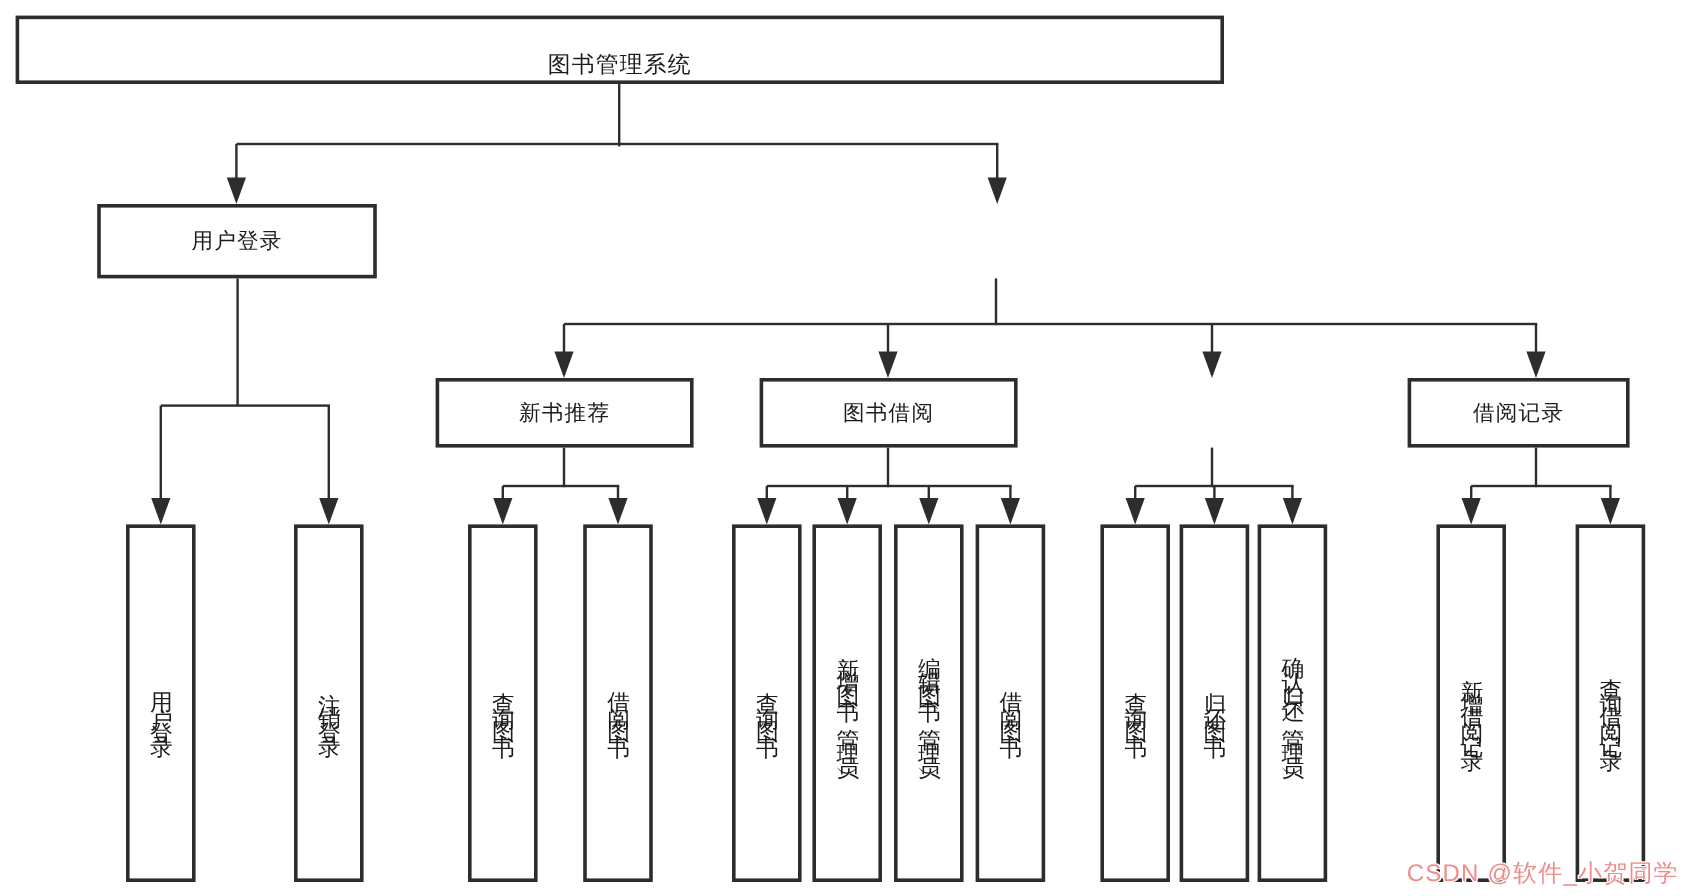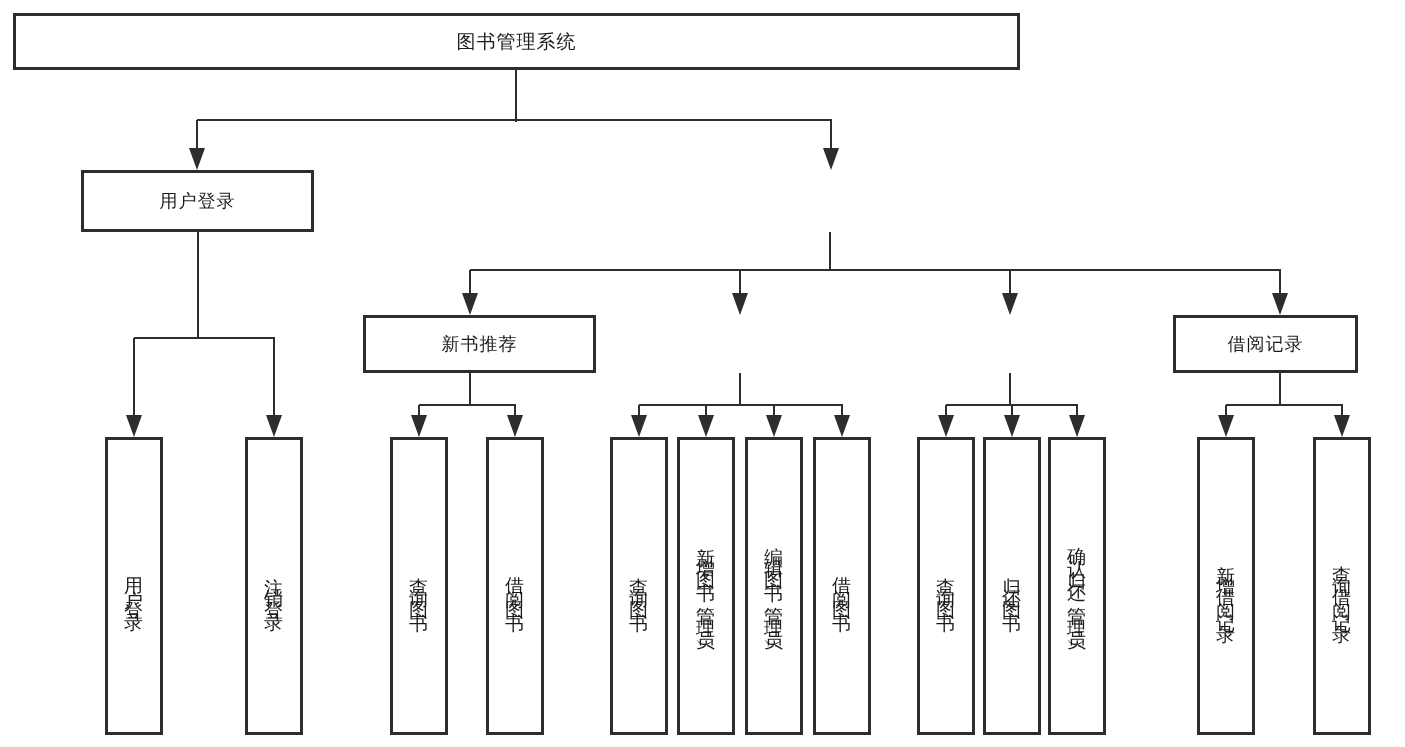--- a/index.html
+++ b/index.html
@@ -4,21 +4,21 @@
 <style>
   html,body{margin:0;padding:0;background:#ffffff;}
   #canvas{
     position:relative;width:1405px;height:747px;background:#ffffff;overflow:hidden;
     font-family:"Liberation Sans","DejaVu Sans",sans-serif;color:#1c1c1c;
   }
   .box{
     position:absolute;box-sizing:border-box;border:3px solid #2d2d2d;background:#ffffff;
     display:flex;align-items:center;justify-content:center;
   }
-  .box.lv1{font-size:19px;letter-spacing:1px;}
+  .box.lv1{font-size:19px;letter-spacing:1px;align-items:flex-end;}
   .box.lv2,.box.lv3{font-size:18px;letter-spacing:1px;}
   .leaf{
     position:absolute;box-sizing:border-box;border:3px solid #2d2d2d;background:#ffffff;
     top:437px;width:58px;height:298px;
     display:flex;align-items:center;justify-content:center;
   }
   .leaf span{
     writing-mode:vertical-rl;text-orientation:mixed;
     font-size:19px;line-height:1;letter-spacing:12px;color:#1c1c1c;
   }
@@ -65,22 +65,25 @@
   <div class="hline" style="left:470px;top:269px;width:811px;"></div>
   <div class="vline" style="left:469px;top:270px;height:25px;"></div>
   <div class="arrow" style="left:462px;top:293px;"></div>
   <div class="vline" style="left:739px;top:270px;height:25px;"></div>
   <div class="arrow" style="left:732px;top:293px;"></div>
   <div class="vline" style="left:1009px;top:270px;height:25px;"></div>
   <div class="arrow" style="left:1002px;top:293px;"></div>
   <div class="vline" style="left:1279px;top:270px;height:25px;"></div>
   <div class="arrow" style="left:1272px;top:293px;"></div>
 
-  <div class="box lv3" style="left:363px;top:315px;width:233px;height:58px;font-family:Liberation Mono, monospace;">
+  <div class="box lv3" style="left:363px;top:315px;width:215px;height:58px;font-family:Liberation Mono, monospace;">
     <span>新书推荐</span>
+  </div>
+  <div class="box lv3" style="left:633px;top:315px;width:215px;height:58px;">
+    <span>图书借阅</span>
   </div>
   <div class="box lv3" style="left:1173px;top:315px;width:185px;height:58px;">
     <span>借阅记录</span>
   </div>
 
   <div class="vline" style="left:469px;top:373px;height:33px;"></div>
   <div class="hline" style="left:419px;top:404px;width:97px;"></div>
   <div class="vline" style="left:418px;top:405px;height:12px;"></div>
   <div class="arrow" style="left:411px;top:415px;"></div>
   <div class="vline" style="left:514px;top:405px;height:12px;"></div>
@@ -150,14 +153,15 @@
     <span>确认归还（管理员）</span>
   </div>
 
   <div class="leaf" style="left:1197px;">
     <span>新增借阅记录</span>
   </div>
   <div class="leaf" style="left:1313px;">
     <span>查询借阅记录</span>
   </div>
 
+  <div class="watermark" style="color: rgb(238, 142, 139);">CSDN @软件_小贺同学</div>
 
 </div>
 
 </body></html>

